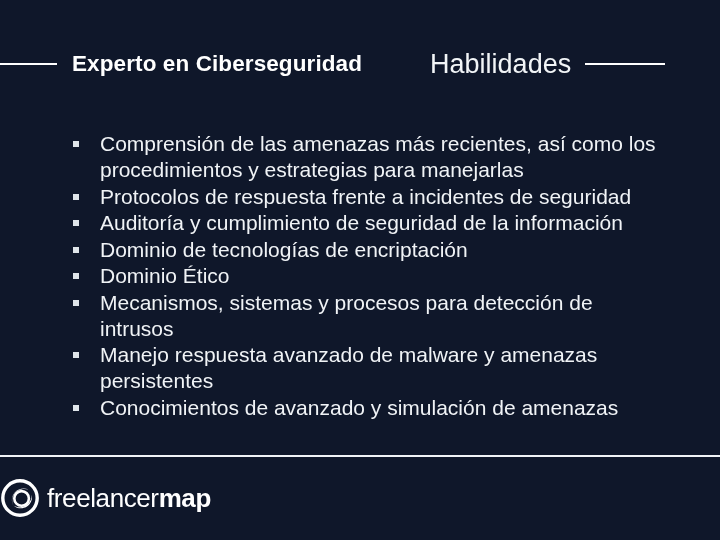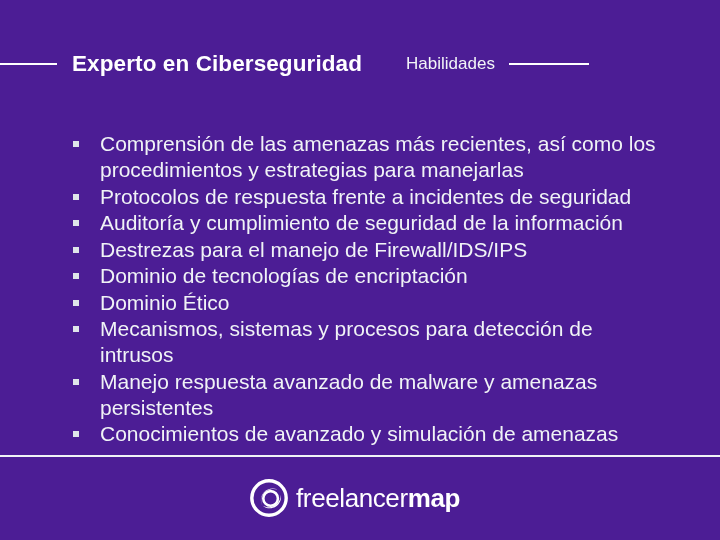--- a/index.html
+++ b/index.html
@@ -5,21 +5,21 @@
 <style>
   html, body {
     margin: 0;
     padding: 0;
     background: #2a3b4d;
   }
   #slide {
     position: relative;
     width: 720px;
     height: 540px;
-    background: #4c1d95;
+    background: #0f172a;
     overflow: hidden;
     font-family: "Liberation Sans", sans-serif;
     -webkit-font-smoothing: antialiased;
   }
 
   
   .header {
     position: absolute;
     left: 0;
     top: 44px;
@@ -38,24 +38,24 @@
 
   .title-main {
     color: #ffffff;
     font-size: 22.5px;
     font-weight: bold;
     letter-spacing: 0.1px;
     white-space: nowrap;
   }
   .title-sub {
     color: #f2f5f7;
-    font-size: 17px;
+    font-size: 27px;
     font-weight: normal;
     white-space: nowrap;
-    margin-left: 44px;
+    margin-left: 68px;
   }
 
   
   .bullets {
     position: absolute;
     left: 72px;
     top: 131px;
     width: 590px;
   }
   .bullet-item {
@@ -87,21 +87,20 @@
   }
 
   
   .logo {
     position: absolute;
     left: 0;
     top: 478px;
     width: 709px;
     display: flex;
     align-items: center;
-    justify-content: center;
   }
   .logo-mark {
     width: 40px;
     height: 40px;
     flex: 0 0 auto;
     margin-right: 7px;
     display: block;
   }
   .logo-text {
     color: #ffffff;
@@ -130,24 +129,20 @@
       <span class="bullet-marker"></span>
       <span>Comprensión de las amenazas más recientes, así como los procedimientos y estrategias para manejarlas</span>
     </div>
     <div class="bullet-item">
       <span class="bullet-marker"></span>
       <span>Protocolos de respuesta frente a incidentes de seguridad</span>
     </div>
     <div class="bullet-item">
       <span class="bullet-marker"></span>
       <span>Auditoría y cumplimiento de seguridad de la información</span>
-    </div>
-    <div class="bullet-item">
-      <span class="bullet-marker"></span>
-      <span>Destrezas para el manejo de Firewall/IDS/IPS</span>
     </div>
     <div class="bullet-item">
       <span class="bullet-marker"></span>
       <span>Dominio de tecnologías de encriptación</span>
     </div>
     <div class="bullet-item">
       <span class="bullet-marker"></span>
       <span>Dominio Ético</span>
     </div>
     <div class="bullet-item">

